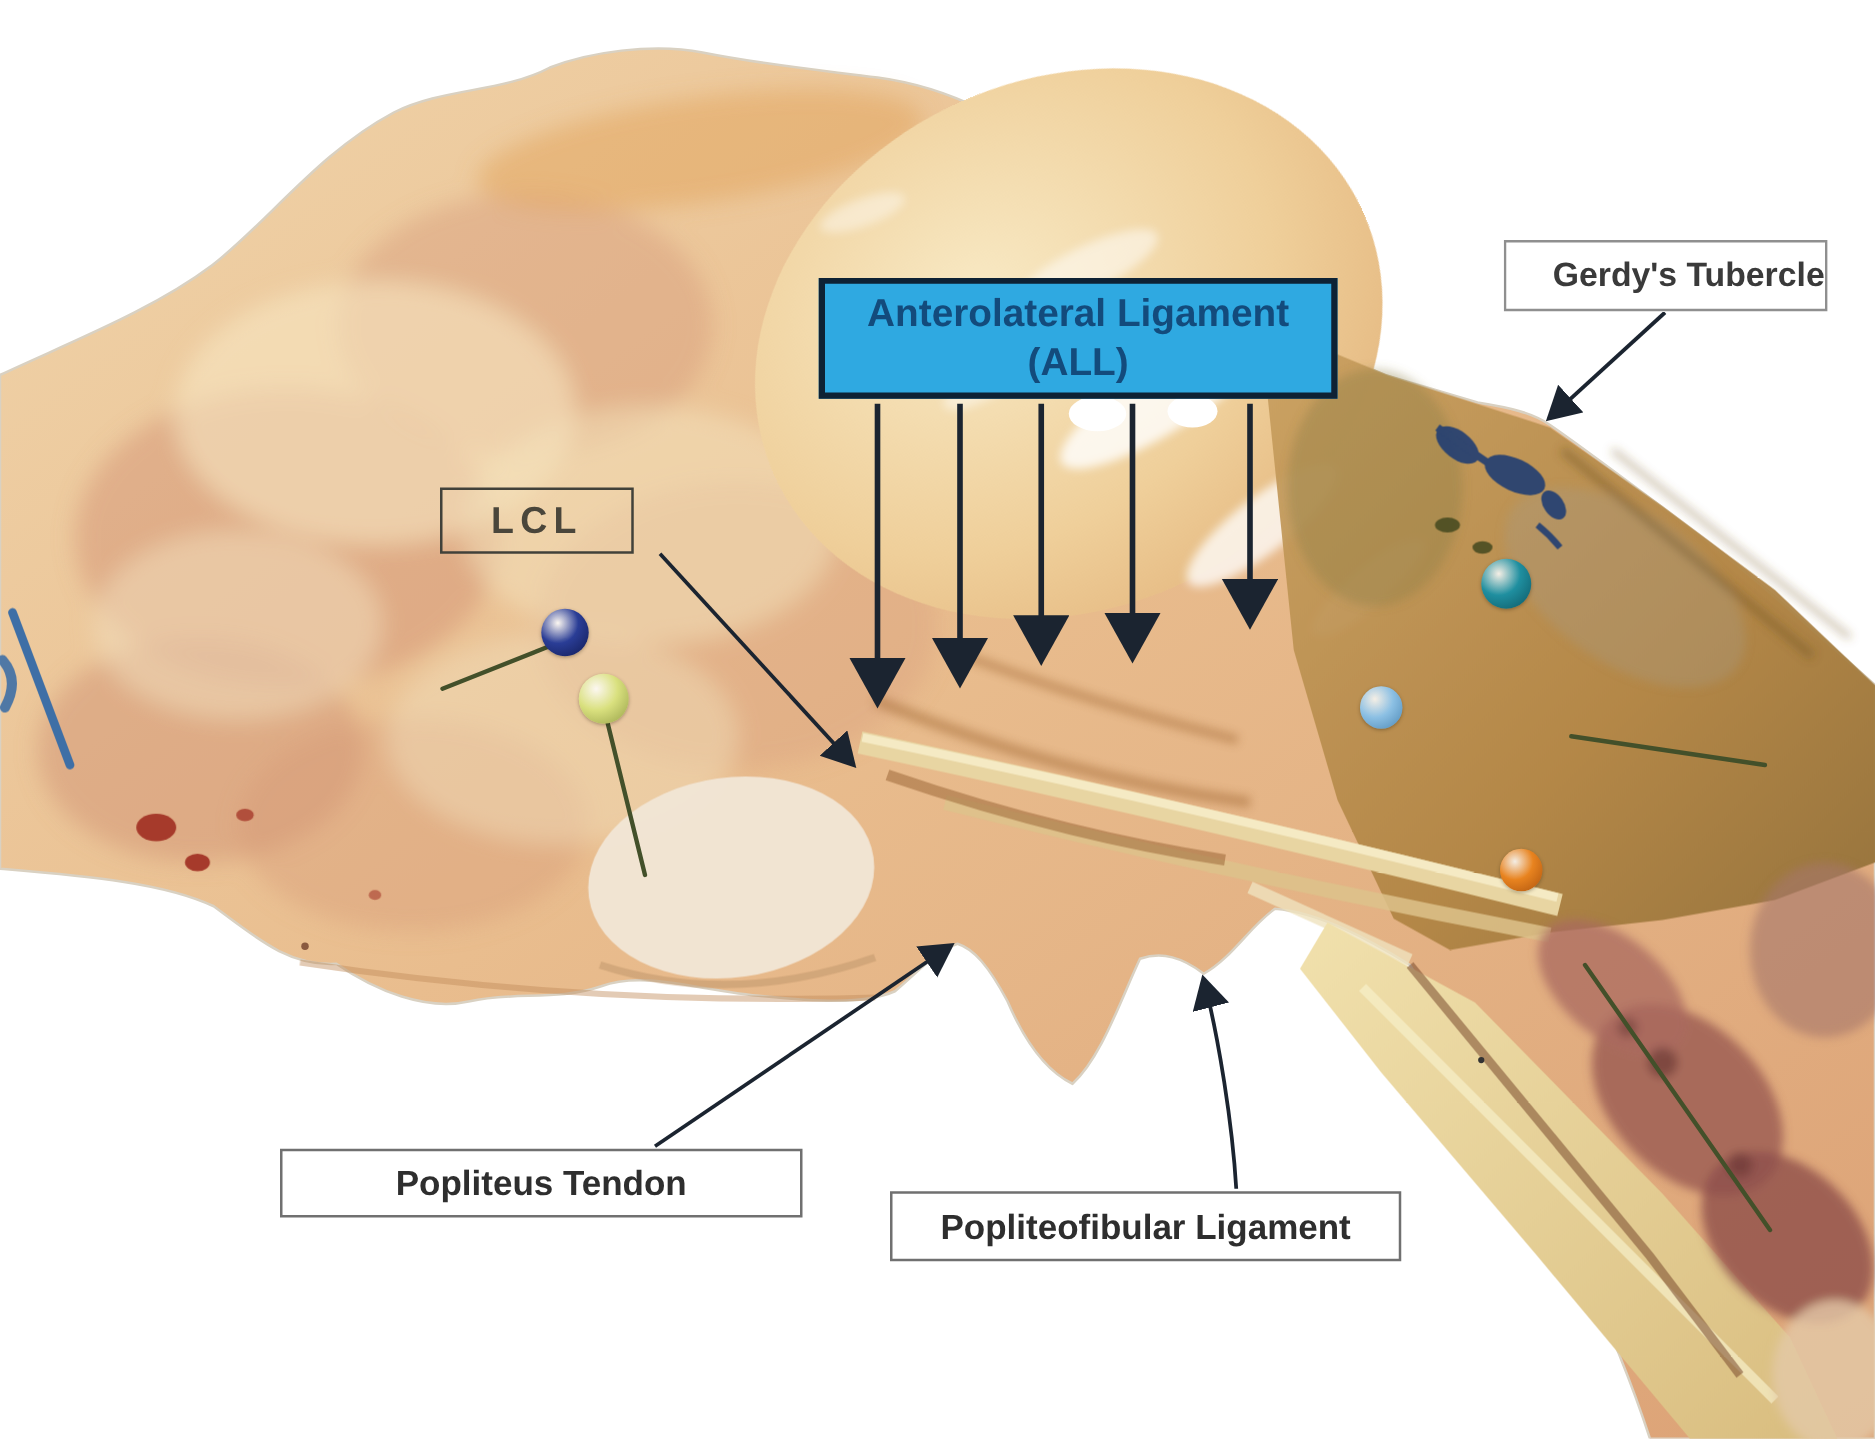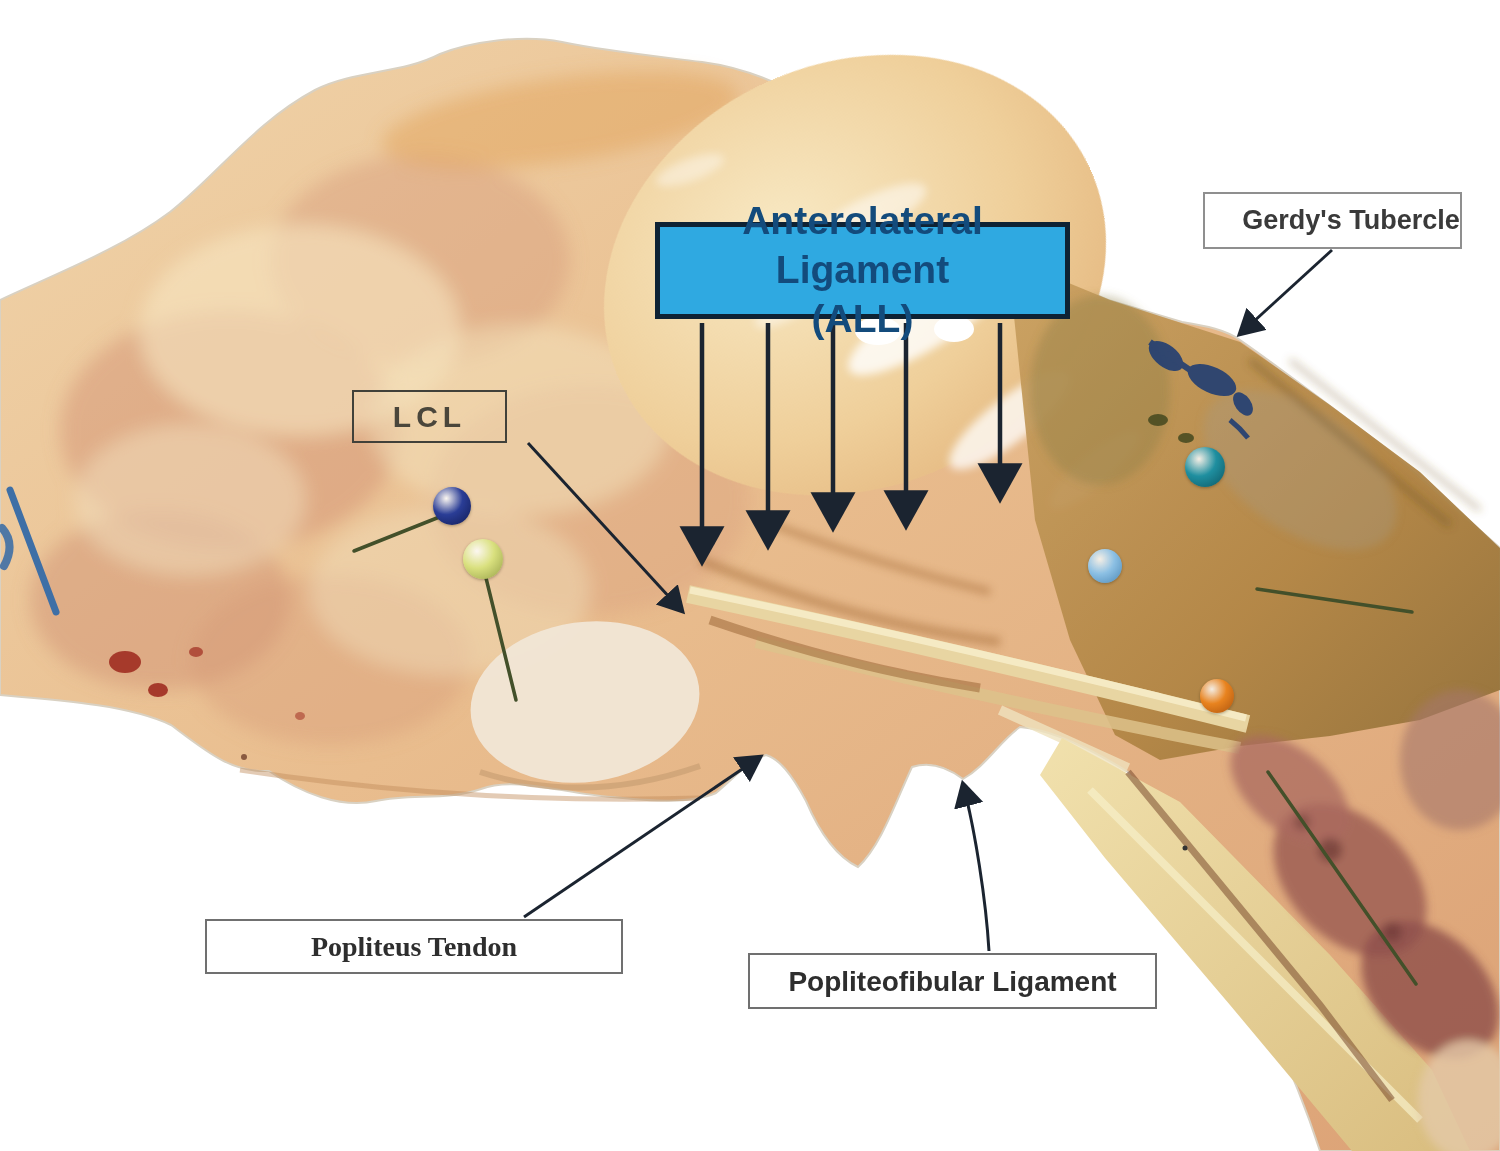--- a/index.html
+++ b/index.html
@@ -8,38 +8,38 @@
     font-family:"Liberation Sans",sans-serif;
   }
   .stage svg{position:absolute;left:0;top:0;}
   .label{
     position:absolute;box-sizing:border-box;display:flex;flex-direction:column;
     align-items:center;justify-content:center;text-align:center;
     font-weight:bold;background:#ffffff;color:#2e2e2e;line-height:1.25;
   }
   .label-all{
     left:655px;top:222px;width:415px;height:97px;
-    background:#2FA9E1;border:5px solid #0E2234;color:#134B7C;font-size:39px;
+    background:#2FA9E1;border:5px solid #0E2234;color:#134B7C;font-size:31px;
   }
   .label-gerdys{
     left:1203px;top:192px;width:259px;height:57px;
     border:2px solid #8F8F8F;color:#3a3a3a;font-size:27px;padding-left:37px;
   }
   .label-lcl{
     left:352px;top:390px;width:155px;height:53px;
     background:transparent;border:2px solid #41413а;border:2px solid #41413a;
     color:#4a463b;font-size:30px;letter-spacing:5px;
   }
   .label-popliteus{
-    left:205px;top:919px;width:418px;height:55px;
-    border:2px solid #707070;font-size:28px;font-family:Liberation Serif, serif;
+    left:224px;top:919px;width:418px;height:55px;
+    border:2px solid #707070;font-size:28px;
   }
   .label-popfib{
     left:712px;top:953px;width:409px;height:56px;
-    border:2px solid #707070;font-size:28px;margin-left:36px;
+    border:2px solid #707070;font-size:28px;
   }
   .pin{position:absolute;border-radius:50%;box-shadow:0 1px 3px rgba(40,30,10,.35);}
 </style>
 </head>
 <body>
 
 <div class="stage">
 
   <svg width="1500" height="1151" viewBox="0 0 1500 1151">
     <defs>

